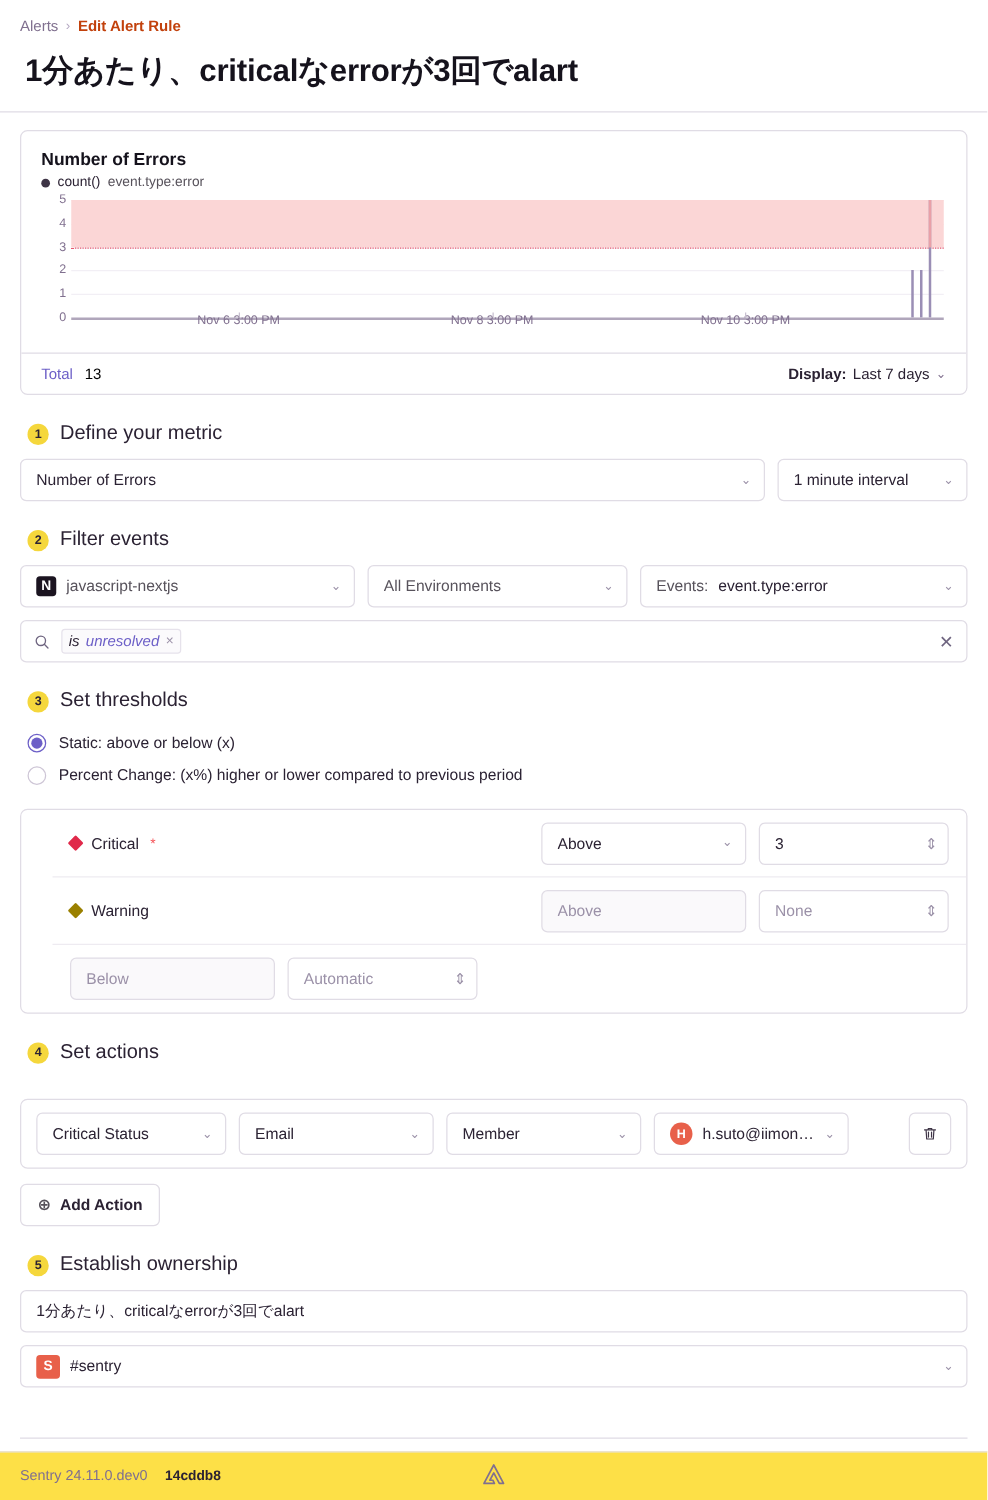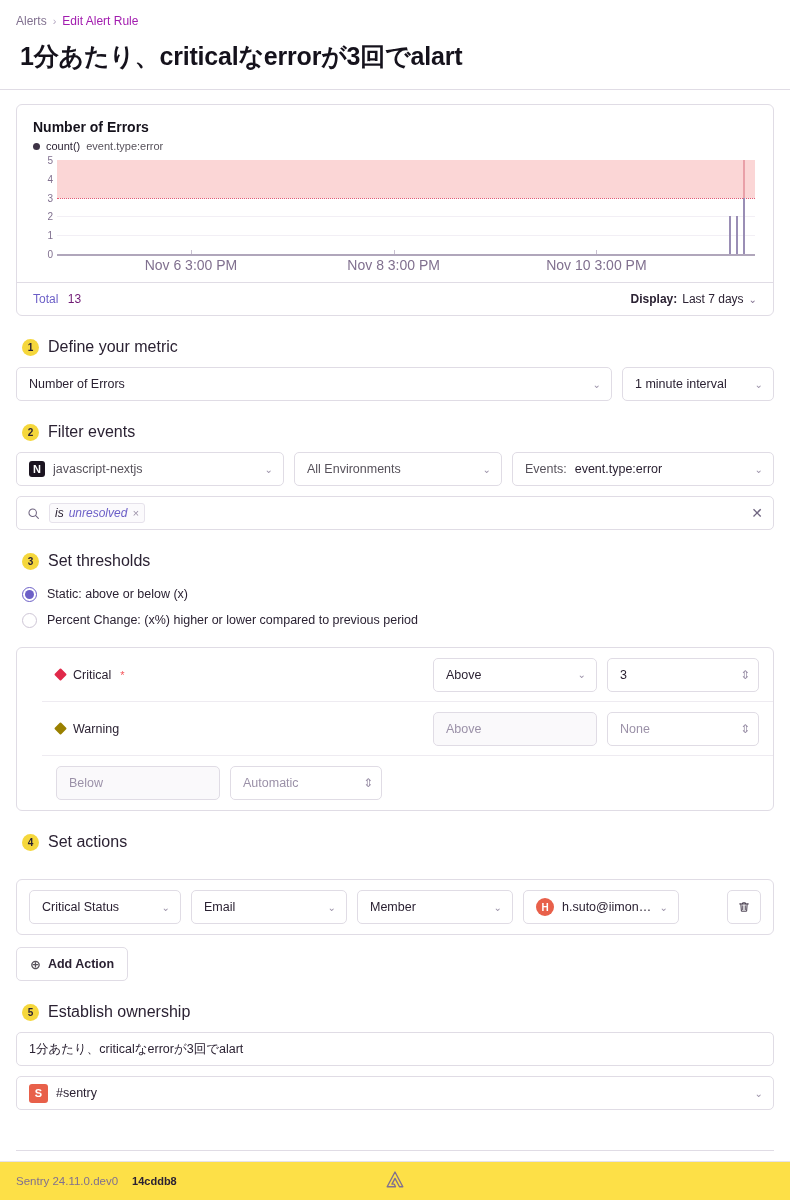--- a/index.html
+++ b/index.html
@@ -16,21 +16,21 @@
 
   
   .page-header {
     padding: 14px 16px 16px 16px;
     border-bottom: 1px solid #e0dce5;
     background: #fff;
   }
   .breadcrumb { font-size: 12px; color: #80708f; display: flex; align-items: center; gap: 6px; }
   .breadcrumb a { color: #80708f; text-decoration: none; }
   .crumb-sep { color: #b5a9c2; font-size: 11px; }
-  .crumb-current { color: #a21caf; font-weight: 400; }
+  .crumb-current { color: #c2410c; font-weight: 700; }
   .page-title {
     margin: 12px 0 0 4px;
     font-size: 25px;
     font-weight: bold;
     letter-spacing: -0.2px;
     color: #15121c;
   }
 
   
   .content { padding: 14px 16px 0 16px; }
@@ -57,33 +57,33 @@
   .gridline { position: absolute; left: 0; right: 0; height: 1px; background: #f2eff5; }
   .axisline { position: absolute; left: 0; right: 0; height: 2px; background: #b0a6bb; }
   .threshold-band { position: absolute; left: 0; right: 0; background: #fbd6d6; }
   .threshold-line {
     position: absolute; left: 0; right: 0; height: 0;
     border-top: 1px dotted #e8596f;
   }
   .bar { position: absolute; bottom: 0; width: 2px; background: #9a8eb5; }
   .bar .over { position: absolute; left: 0; right: 0; background: #e9a0a8; }
   .xtick {
-    position: absolute; bottom: 3px; font-size: 14px; color: #80708f;
+    position: absolute; bottom: 14px; font-size: 10px; color: #80708f;
     transform: translateX(-50%); white-space: nowrap; text-align: center;
   }
   .xtick-mark { position: absolute; bottom: 22px; width: 1px; height: 4px; background: #c8c0d0; }
 
   .chart-footer {
     border-top: 1px solid #e0dce5;
     padding: 9px 16px;
     display: flex; align-items: center; justify-content: space-between;
     font-size: 12px;
   }
   .total-label { color: #6c5fc7; }
-  .total-value { color: #701a75; margin-left: 6px; }
+  .total-value { color: #000000; margin-left: 6px; }
   .display-wrap { display: flex; align-items: center; gap: 5px; color: #2b2233; }
   .display-label { font-weight: bold; }
   .chev { color: #80708f; font-size: 10px; }
 
   
   .step { display: flex; align-items: center; gap: 9px; margin: 22px 0 11px 6px; }
   .step-badge {
     width: 17px; height: 17px; border-radius: 50%;
     background: #f5d73c; color: #2b2233;
     font-size: 10px; font-weight: bold;

